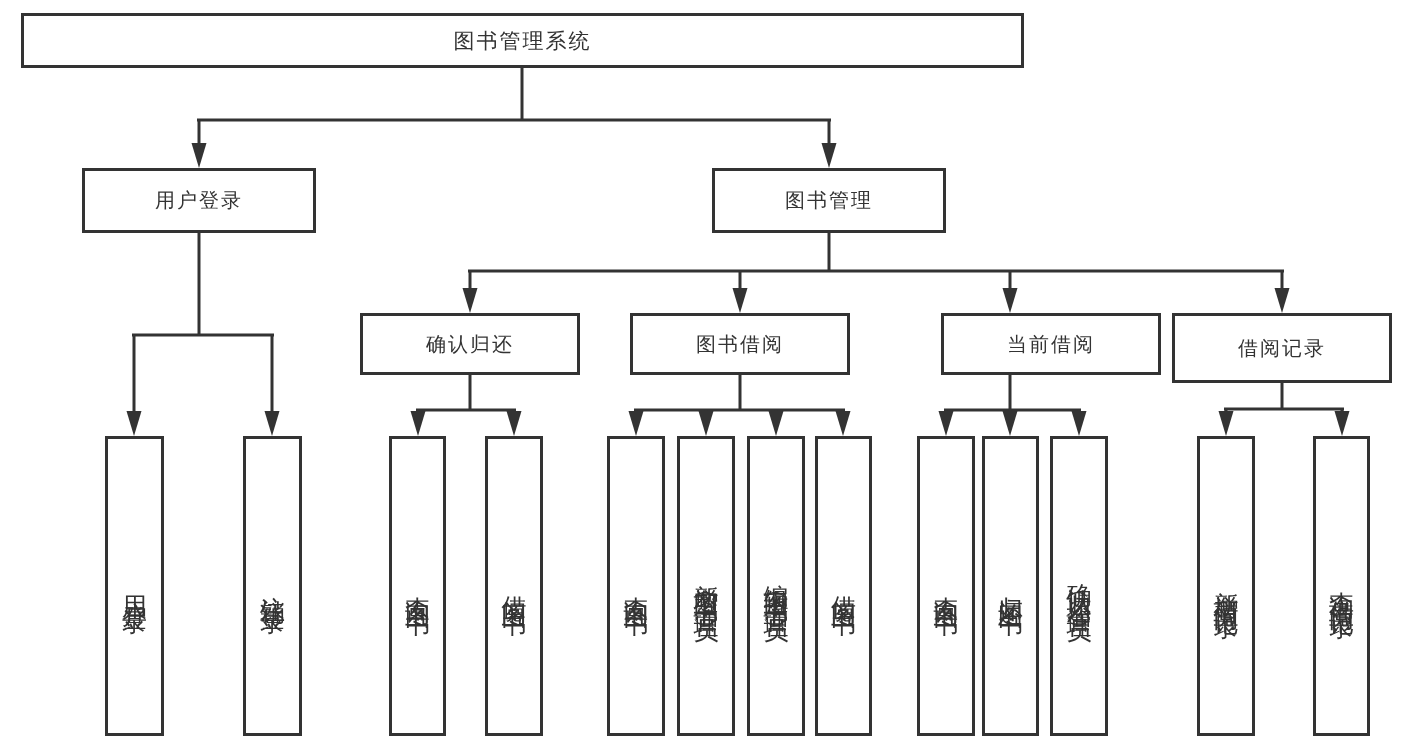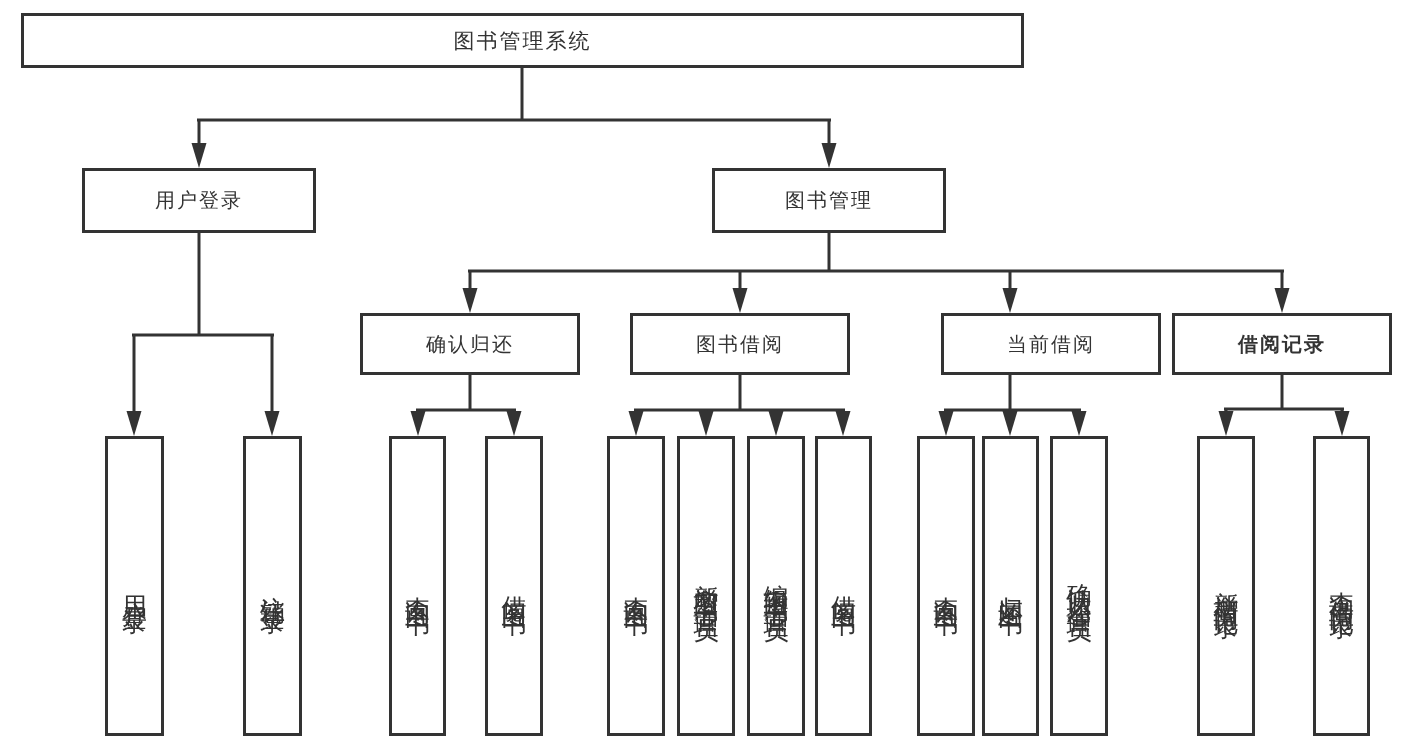--- a/index.html
+++ b/index.html
@@ -123,21 +123,21 @@
       </div>
       <div class="node h" style="left: 360px; top: 313px; width: 220px; height: 62px;">
         <span class="lbl">确认归还</span>
       </div>
       <div class="node h" style="left: 630px; top: 313px; width: 220px; height: 62px; align-items: center;">
         <span class="lbl">图书借阅</span>
       </div>
       <div class="node h" style="left: 900px; top: 313px; width: 220px; height: 62px; margin-left: 41px;">
         <span class="lbl">当前借阅</span>
       </div>
-      <div class="node h" style="left: 1172px; top: 313px; width: 220px; height: 62px; font-weight: bold;">
+      <div class="node h" style="left: 1172px; top: 313px; width: 220px; height: 70px;">
         <span class="lbl">借阅记录</span>
       </div>
       <div class="node v" style="left: 105px; top: 436px; width: 59px; height: 300px;">
         <span class="lbl">用户登录</span>
       </div>
       <div class="node v" style="left: 243px; top: 436px; width: 59px; height: 300px;">
         <span class="lbl">注销登录</span>
       </div>
       <div class="node v" style="left: 389px; top: 436px; width: 57px; height: 300px;">
         <span class="lbl">查询图书</span>

